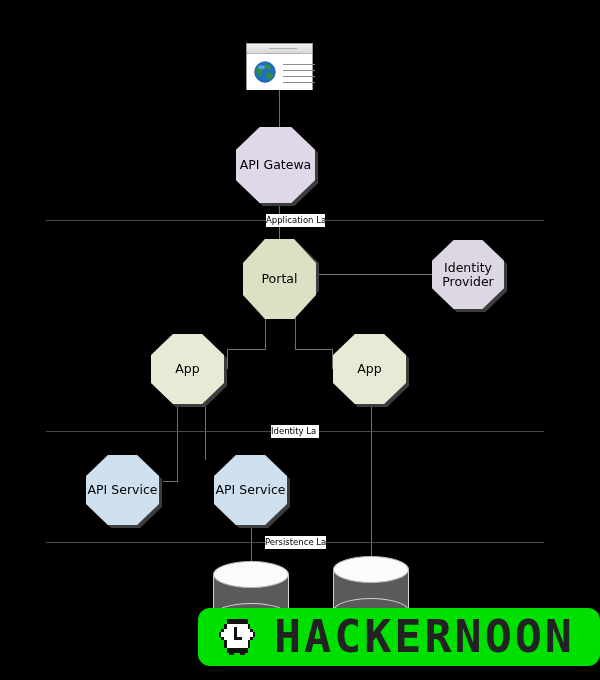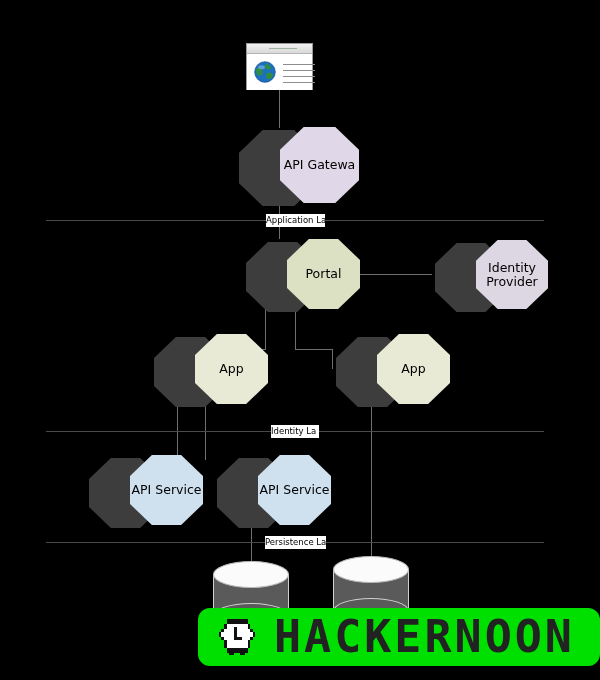--- a/index.html
+++ b/index.html
@@ -59,21 +59,20 @@
     display: flex;
     align-items: center;
     justify-content: center;
     text-align: center;
     color: #000000;
     font-size: 12.5px;
     line-height: 14px;
     clip-path: polygon(30% 0%, 70% 0%, 100% 30%, 100% 70%, 70% 100%, 30% 100%, 0% 70%, 0% 30%);
     white-space: nowrap;
     overflow: hidden;
-    margin-left: 44px;
   }
   .oct-inner {
     position: relative;
     z-index: 2;
     padding: 0 2px;
   }
   .oct-shadow {
     position: absolute;
     clip-path: polygon(30% 0%, 70% 0%, 100% 30%, 100% 70%, 70% 100%, 30% 100%, 0% 70%, 0% 30%);
     background: #3d3d3d;
@@ -251,21 +250,21 @@
       </div>
     </div>
   </div>
 
   <div class="oct-shadow" style="left:239px; top:130px; width:79px; height:76px;"></div>
   <div class="octagon" style="left:236px; top:127px; width:79px; height:76px; background:#e0d7e8;">
     <span class="oct-inner">API Gatewa</span>
   </div>
 
   <div class="oct-shadow" style="left:246px; top:242px; width:73px; height:70px;"></div>
-  <div class="octagon" style="left:243px; top:239px; width:73px; height:70px; background:#dde1c3;">
+  <div class="octagon" style="left:243px; top:239px; width:73px; height:80px; background:#dde1c3;">
     <span class="oct-inner">Portal</span>
   </div>
 
   <div class="oct-shadow" style="left:435px; top:243px; width:72px; height:69px;"></div>
   <div class="octagon" style="left:432px; top:240px; width:72px; height:69px; background:#ddd7e4;align-items:center;">
     <span class="oct-inner">
       <span>Identity</span><br>
       <span>Provider</span>
     </span>
   </div>

